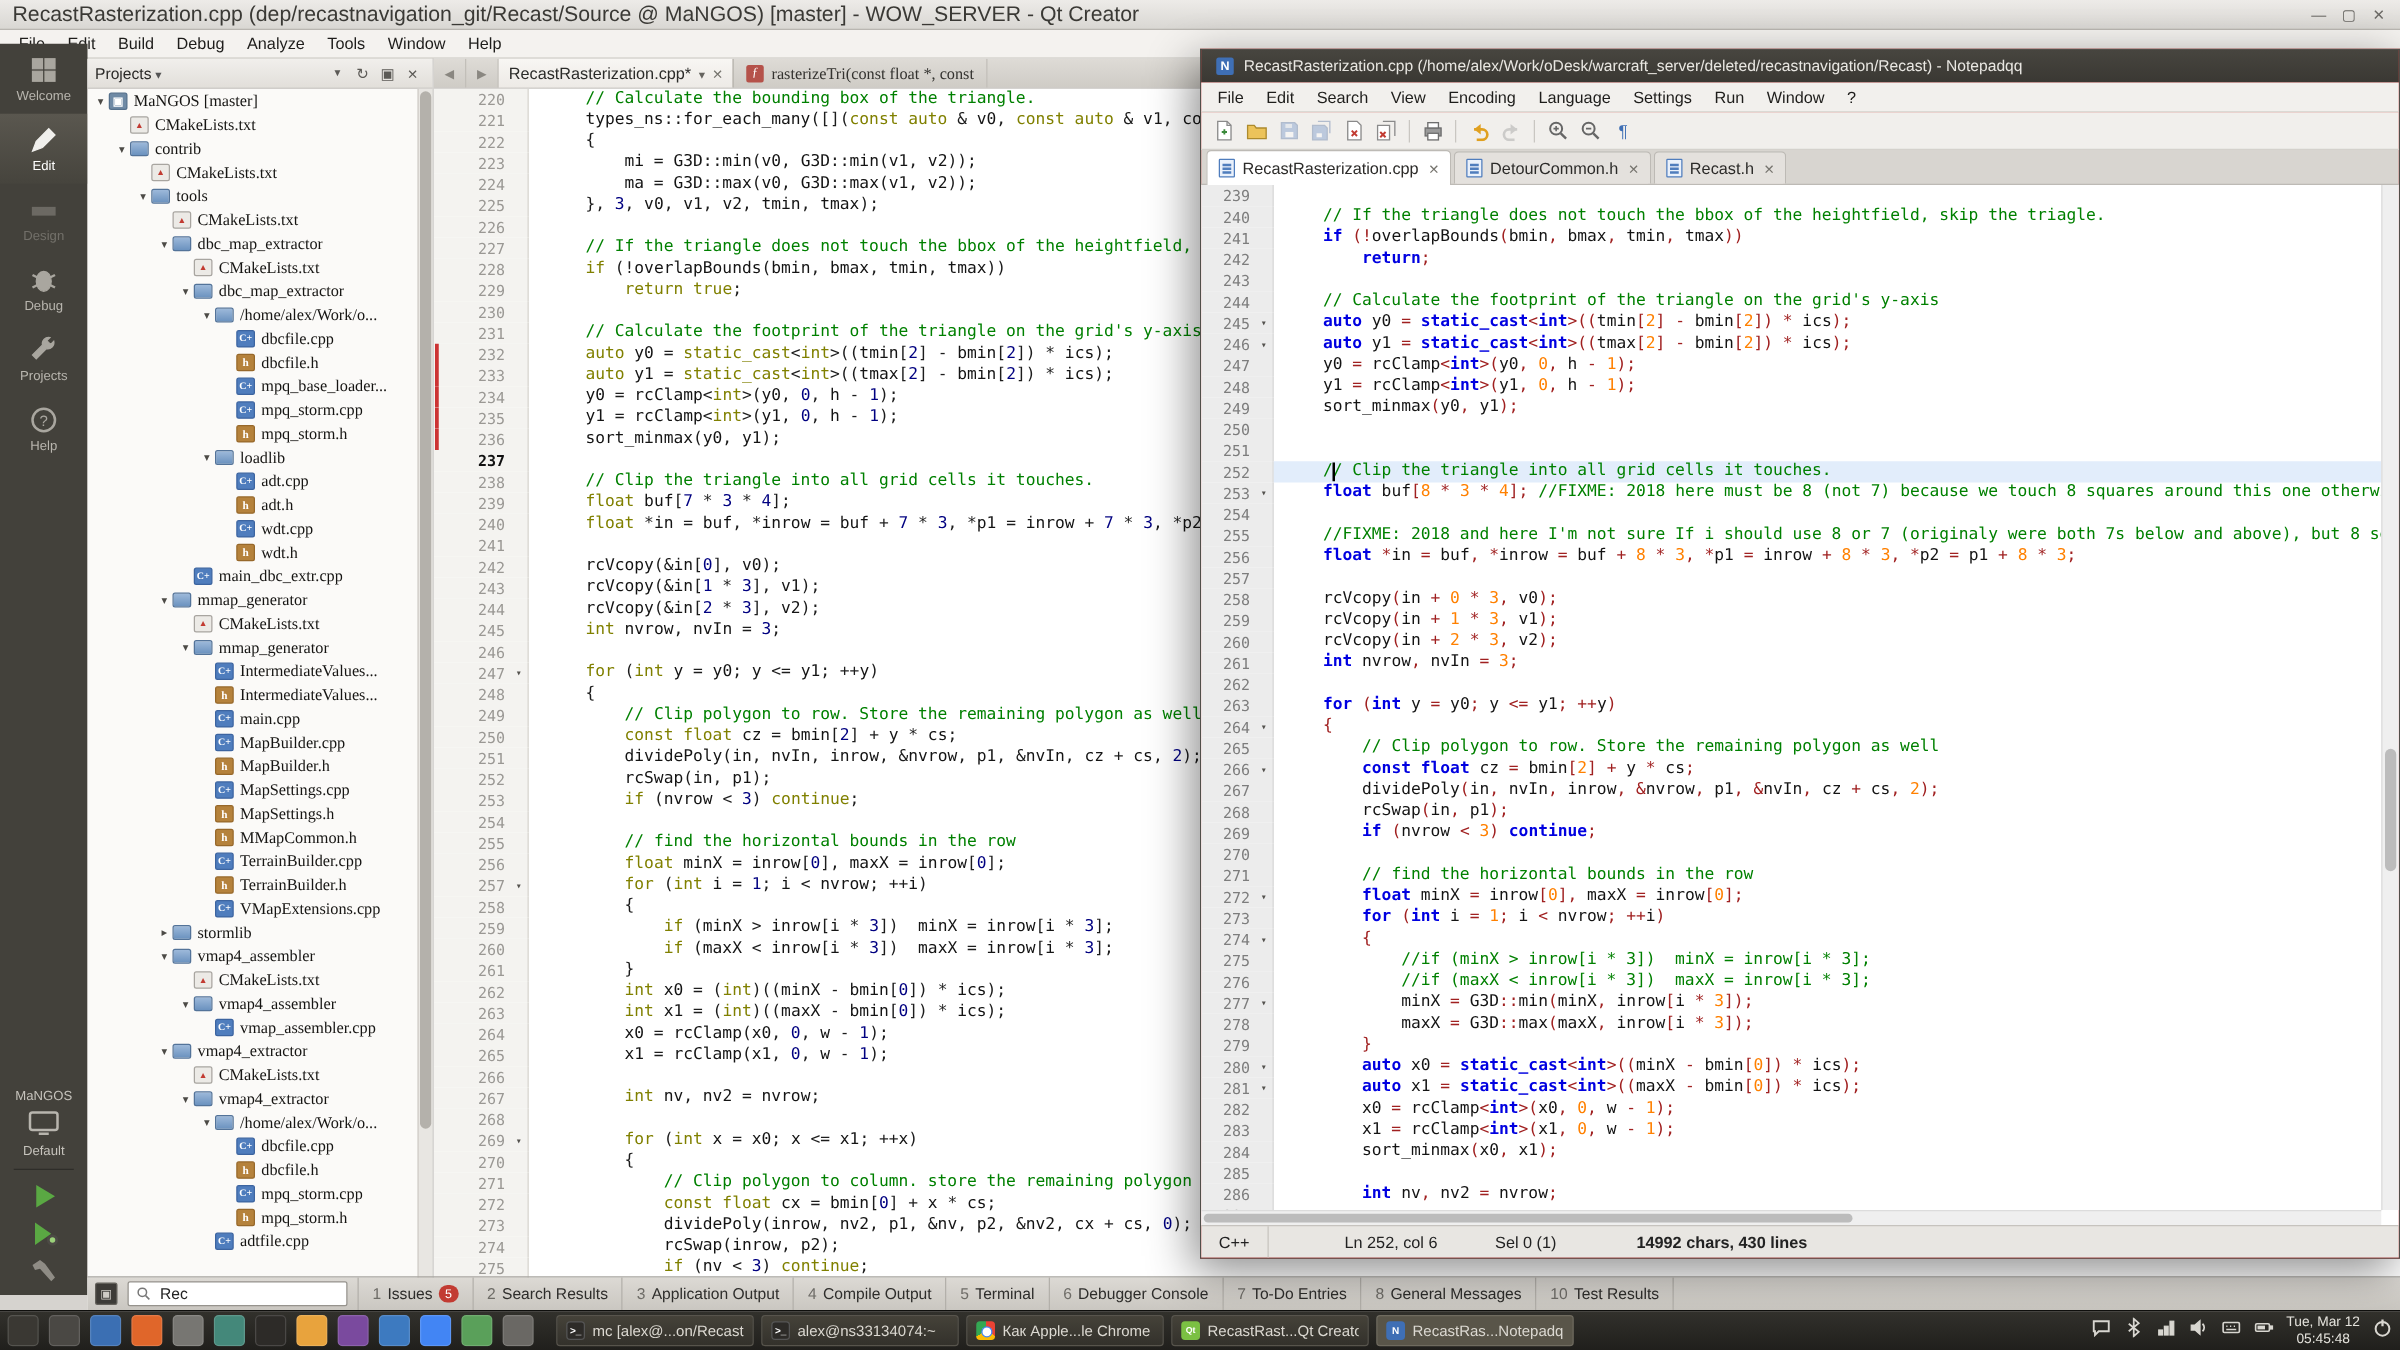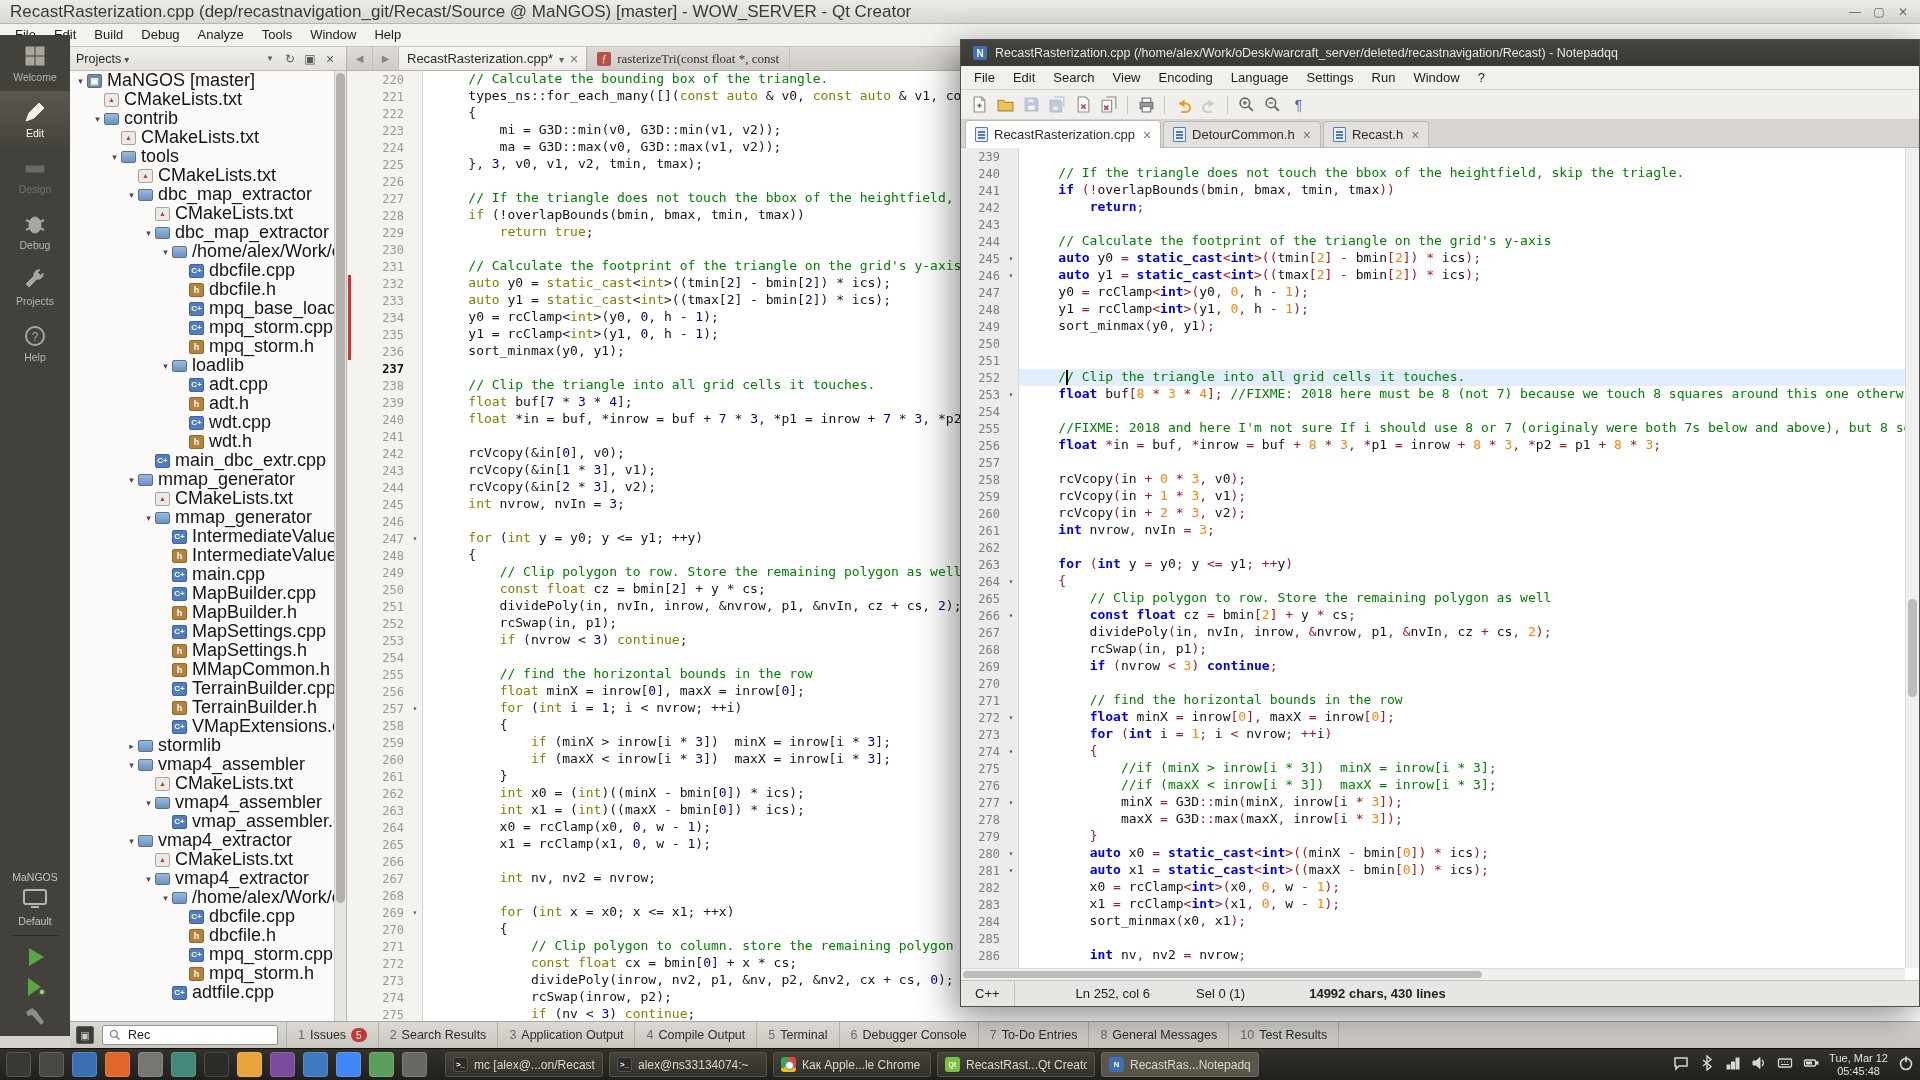--- a/index.html
+++ b/index.html
@@ -35,21 +35,21 @@
   
   #projects-panel{position:absolute;left:70px;top:47px;width:277px;height:1001px;background:#fbfaf8;border-right:1px solid #b9b6b1;overflow:hidden;}
   #projects-header{height:24px;background:linear-gradient(#f1efec,#e2dfda);border-bottom:1px solid #c2bfba;
     display:flex;align-items:center;padding:0 6px;font-size:12.5px;color:#2b2a28;}
   #projects-title{margin-right:3px;}
   .hdr-caret::before{content:"▾";color:#555;font-size:10px;}
   #projects-header .spacer{flex:1;}
   .hdr-btn{width:20px;height:20px;display:inline-flex;align-items:center;justify-content:center;color:#5c5a56;font-size:12px;border:1px solid transparent;border-radius:2px;}
   .hb-filter::before{content:"▼";font-size:8px;} .hb-sync::before{content:"↻";} .hb-split::before{content:"▣";} .hb-close::before{content:"×";font-size:14px;}
   #tree{position:absolute;left:0;top:24px;right:12px;bottom:12px;overflow:hidden;}
-  .tree-row{height:19px;display:flex;align-items:center;white-space:nowrap;font-size:18px;color:#161513;}
+  .tree-row{height:19px;display:flex;align-items:center;white-space:nowrap;font-size:13px;color:#161513;font-family:Liberation Serif, serif;}
   .tree-arrow{width:13px;flex:0 0 13px;text-align:center;color:#4c4a46;font-size:9px;}
   .tree-arrow.open::before{content:"▾";} .tree-arrow.closed::before{content:"▸";}
   .ticon{flex:0 0 15px;width:15px;height:14px;margin-right:5px;border-radius:2px;
     display:inline-flex;align-items:center;justify-content:center;font-weight:bold;font-size:8px;color:#fff;}
   .ticon.project{background:#6f8aa5;border:1px solid #55708c;} .ticon.project::before{content:"▣";font-size:9px;}
   .ticon.folder{background:linear-gradient(#9db9da,#6b92bf);border:1px solid #537399;height:12px;margin-top:1px;}
   .ticon.cpp{background:#4f7dbd;border:1px solid #3c64a0;} .ticon.cpp::before{content:"C+";}
   .ticon.h{background:#b5823c;border:1px solid #97682a;} .ticon.h::before{content:"h";font-size:9px;}
   .ticon.cmake{background:#eceae6;border:1px solid #a8a5a0;color:#c23b32;} .ticon.cmake::before{content:"▲";font-size:7px;}
   .tree-label{overflow:hidden;}

